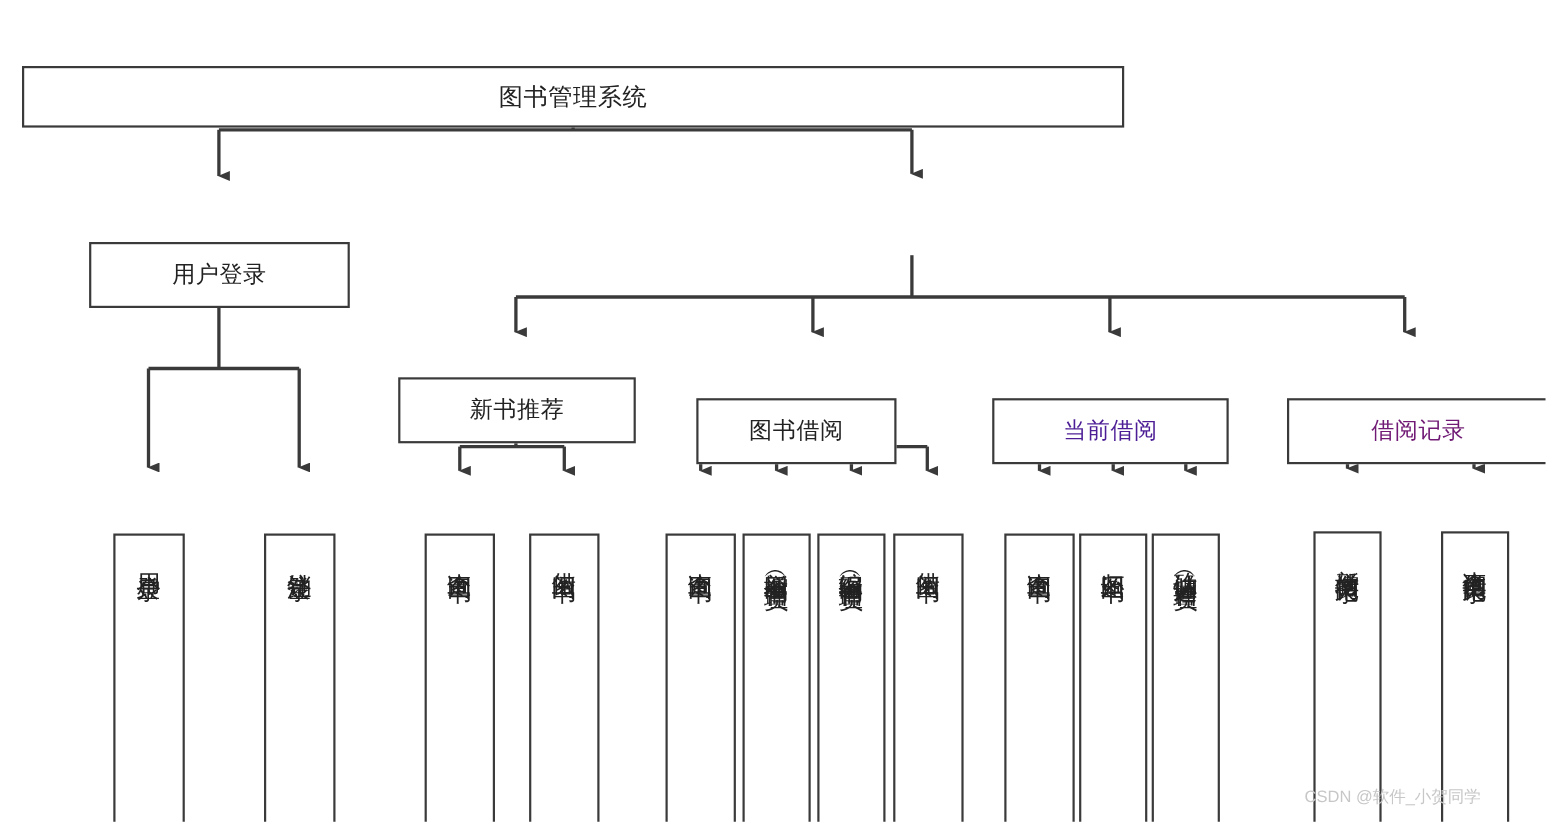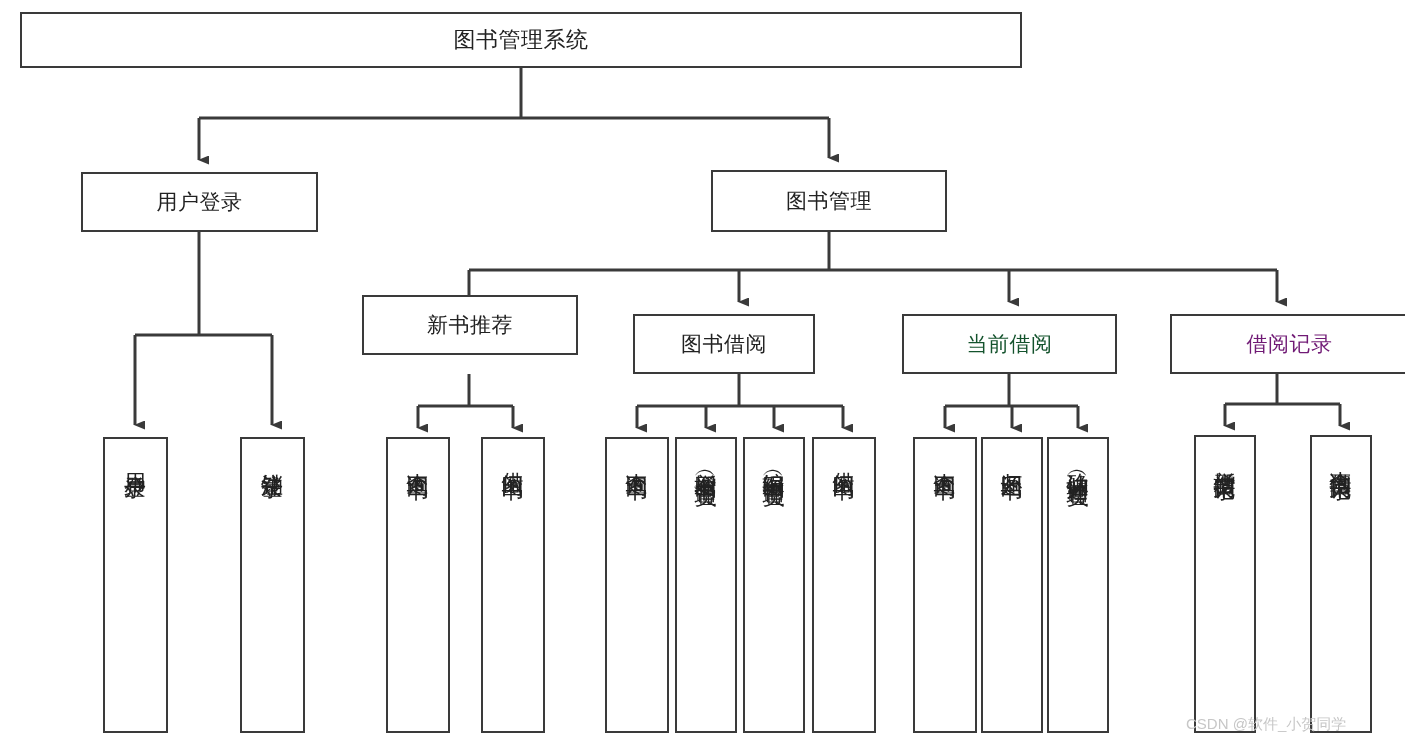--- a/index.html
+++ b/index.html
@@ -30,20 +30,21 @@
   }
   .node {
     position: absolute;
     box-sizing: border-box;
     background: #ffffff;
     border: 2px solid #c2410c;
     display: flex;
     align-items: center;
     justify-content: center;
     color: #222222;
+    margin-top: 48px;
   }
   .node .label {
     display: block;
     text-align: center;
     line-height: 1.18;
     letter-spacing: 0.5px;
     white-space: pre;
   }
   
   .node.horiz .label {
@@ -129,33 +130,30 @@
   </svg>
 
   <div class="node horiz root" style="left: 20px; top: 12px; width: 1002px; height: 56px; border-color: rgb(58, 58, 58); background: rgb(255, 255, 255); color: rgb(34, 34, 34);">
     <span class="label">图书管理系统</span>
   </div>
 
   <div class="node horiz" style="left: 81px; top: 172px; width: 237px; height: 60px; border-color: rgb(58, 58, 58); background: rgb(255, 255, 255); color: rgb(34, 34, 34);">
     <span class="label">用户登录</span>
   </div>
 
-  <div class="node horiz" style="left: 711px; top: 170px; width: 236px; height: 62px; border-color: rgb(58, 58, 58); background: rgb(255, 255, 255); color: rgb(34, 34, 34);">
-    <span class="label">图书管理</span>
-  </div>
 
   <div class="node horiz" style="left: 362px; top: 295px; width: 216px; height: 60px; border-color: rgb(58, 58, 58); background: rgb(255, 255, 255); color: rgb(34, 34, 34);">
     <span class="label">新书推荐</span>
   </div>
 
   <div class="node horiz" style="left: 633px; top: 314px; width: 182px; height: 60px; border-color: rgb(58, 58, 58); background: rgb(255, 255, 255); color: rgb(34, 34, 34);">
     <span class="label">图书借阅</span>
   </div>
 
-  <div class="node horiz" style="left: 902px; top: 314px; width: 215px; height: 60px; border-color: rgb(58, 58, 58); background: rgb(255, 255, 255); color: #14532d;">
+  <div class="node horiz" style="left: 902px; top: 314px; width: 215px; height: 60px; border-color: rgb(58, 58, 58); background: rgb(255, 255, 255); color: #4c1d95;">
     <span class="label">当前借阅</span>
   </div>
 
   <div class="node horiz" style="left: 1170px; top: 314px; width: 239px; height: 60px; border-color: rgb(58, 58, 58); background: rgb(255, 255, 255); color: #701a75; justify-content: center;">
     <span class="label">借阅记录</span>
   </div>
 
   <div class="node vert" style="left: 103px; top: 437px; width: 65px; height: 296px; border-color: rgb(58, 58, 58); background: rgb(255, 255, 255); color: rgb(34, 34, 34);">
     <span class="label">用户登录</span>
   </div>

